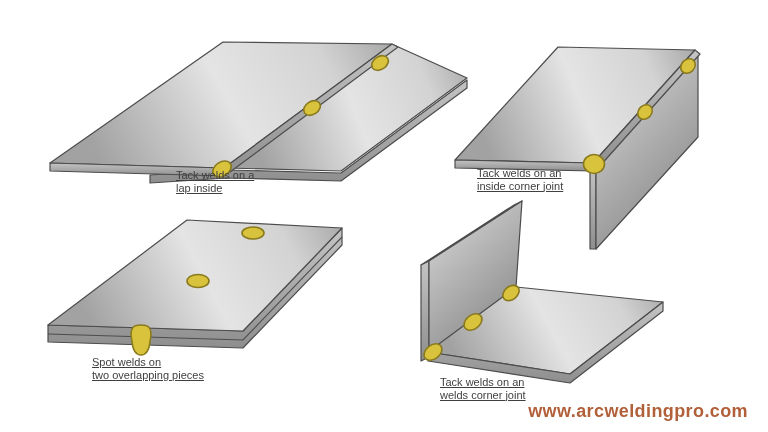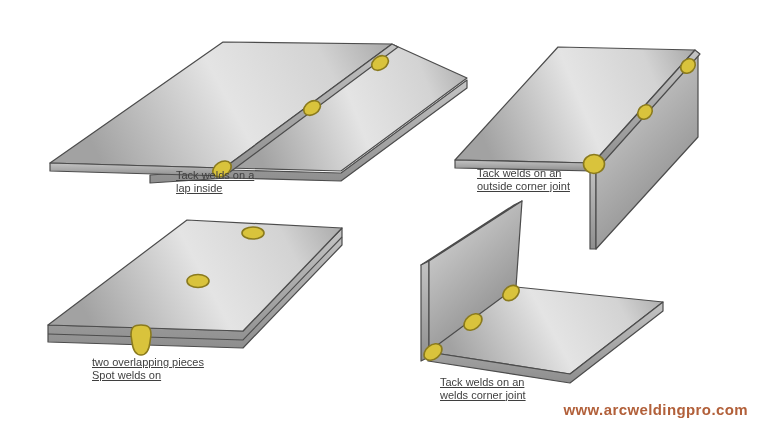--- a/index.html
+++ b/index.html
@@ -27,21 +27,21 @@
   .caption{
     position:absolute;color:#3F3F3F;font-size:11px;line-height:12.5px;white-space:nowrap;
   }
   .caption span{display:block;text-decoration:underline;}
   .cap-lap{left:176px;top:169px;}
   .cap-outside{left:477px;top:167px;}
   .cap-spot{left:92px;top:356px;}
   .cap-inside{left:440px;top:376px;}
   .website{
     position:absolute;right:20px;top:401px;color:#B2603A;
-    font-size:15px;font-weight:700;letter-spacing:.4px;white-space:nowrap;text-align:right;
+    font-size:18px;font-weight:700;letter-spacing:.4px;white-space:nowrap;text-align:right;
   }
 </style>
 </head>
 <body>
 
 <div class="stage">
 
 
   <svg class="diagrams" width="768" height="432" viewBox="0 0 768 432">
     <defs>
@@ -104,26 +104,26 @@
     </g>
   </svg>
 
   <div class="caption cap-lap">
     <span>Tack welds on a</span>
     <span>lap inside</span>
   </div>
 
   <div class="caption cap-outside">
     <span>Tack welds on an</span>
-    <span>outside corner joint</span>
+    <span>inside corner joint</span>
   </div>
 
   <div class="caption cap-spot">
+    <span>Spot welds on</span>
     <span>two overlapping pieces</span>
-    <span>Spot welds on</span>
   </div>
 
   <div class="caption cap-inside">
     <span>Tack welds on an</span>
     <span>welds corner joint</span>
   </div>
 
   <div class="website">www.arcweldingpro.com</div>
 
 </div>

